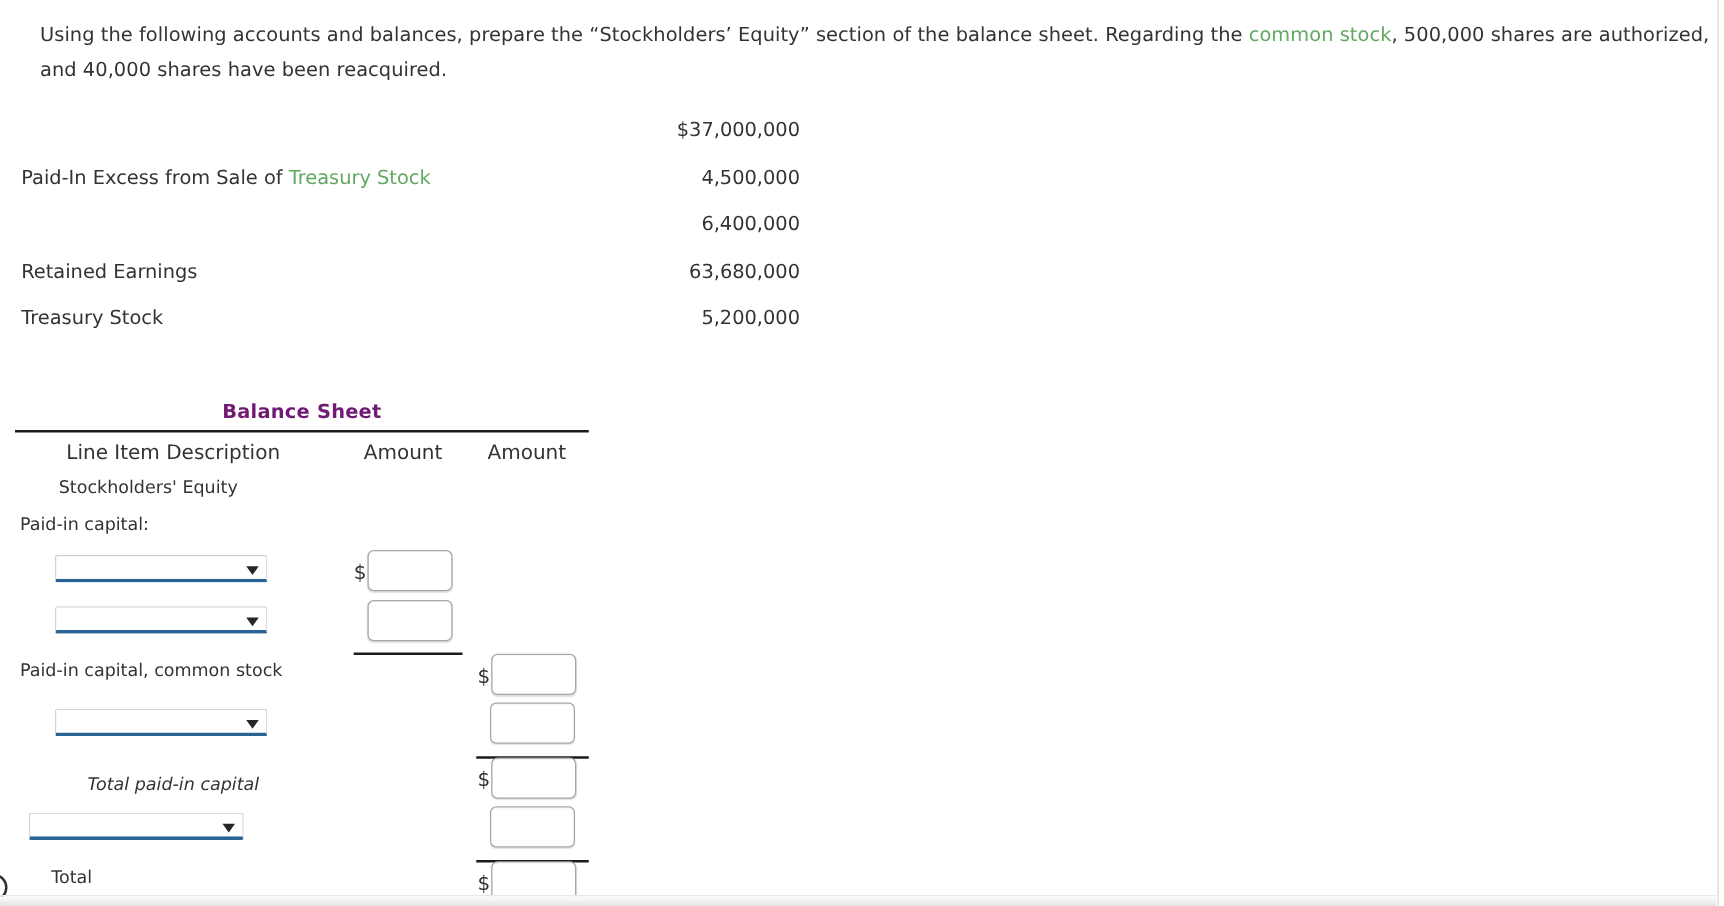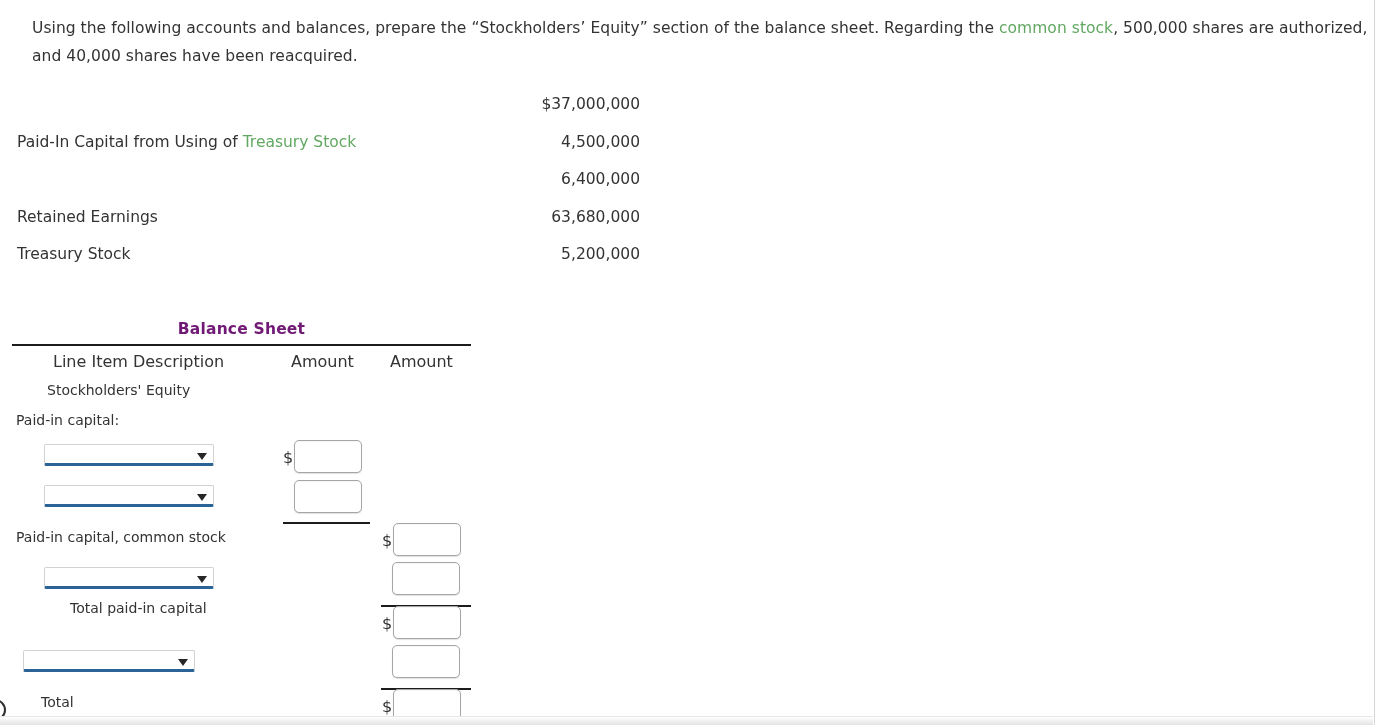--- a/index.html
+++ b/index.html
@@ -97,21 +97,21 @@
 
   .row-label {
     position: absolute;
     font-size: 14px;
     color: #333333;
     white-space: nowrap;
   }
   .lbl-sh-eq      { left: 47px;  top: 62px; }
   .lbl-paid-cap   { left: 16px;  top: 92px; }
   .lbl-pic-cs     { left: 16px;  top: 209px; }
-  .lbl-total-pic  { left: 70px;  top: 280px; }
+  .lbl-total-pic  { left: 70px;  top: 300px; font-style: italic; }
   .lbl-total      { left: 41px;  top: 374px; }
 
   
   .dd {
     position: absolute;
     height: 22px;
     background: #ffffff;
     border: 1px solid #d2d2d2;
     border-bottom: 3px solid #2a6496;
     border-radius: 2px;
@@ -227,21 +227,21 @@
   <span>Using the following accounts and balances, prepare the “Stockholders’ Equity” section of the balance sheet. Regarding the </span><span class="link-green">common stock</span><span>, 500,000 shares are authorized, and 40,000 shares have been reacquired.</span>
 </div>
 
 <div class="accounts">
 
   <div class="acct-row">
     <span class="acct-amt">$37,000,000</span>
   </div>
 
   <div class="acct-row">
-    <span class="acct-name"><span>Paid-In Capital from Using of </span><span class="link-green">Treasury Stock</span></span>
+    <span class="acct-name"><span>Paid-In Excess from Sale of </span><span class="link-green">Treasury Stock</span></span>
     <span class="acct-amt">4,500,000</span>
   </div>
 
   <div class="acct-row">
     <span class="acct-amt">6,400,000</span>
   </div>
 
   <div class="acct-row">
     <span class="acct-name">Retained Earnings</span>
     <span class="acct-amt">63,680,000</span>

